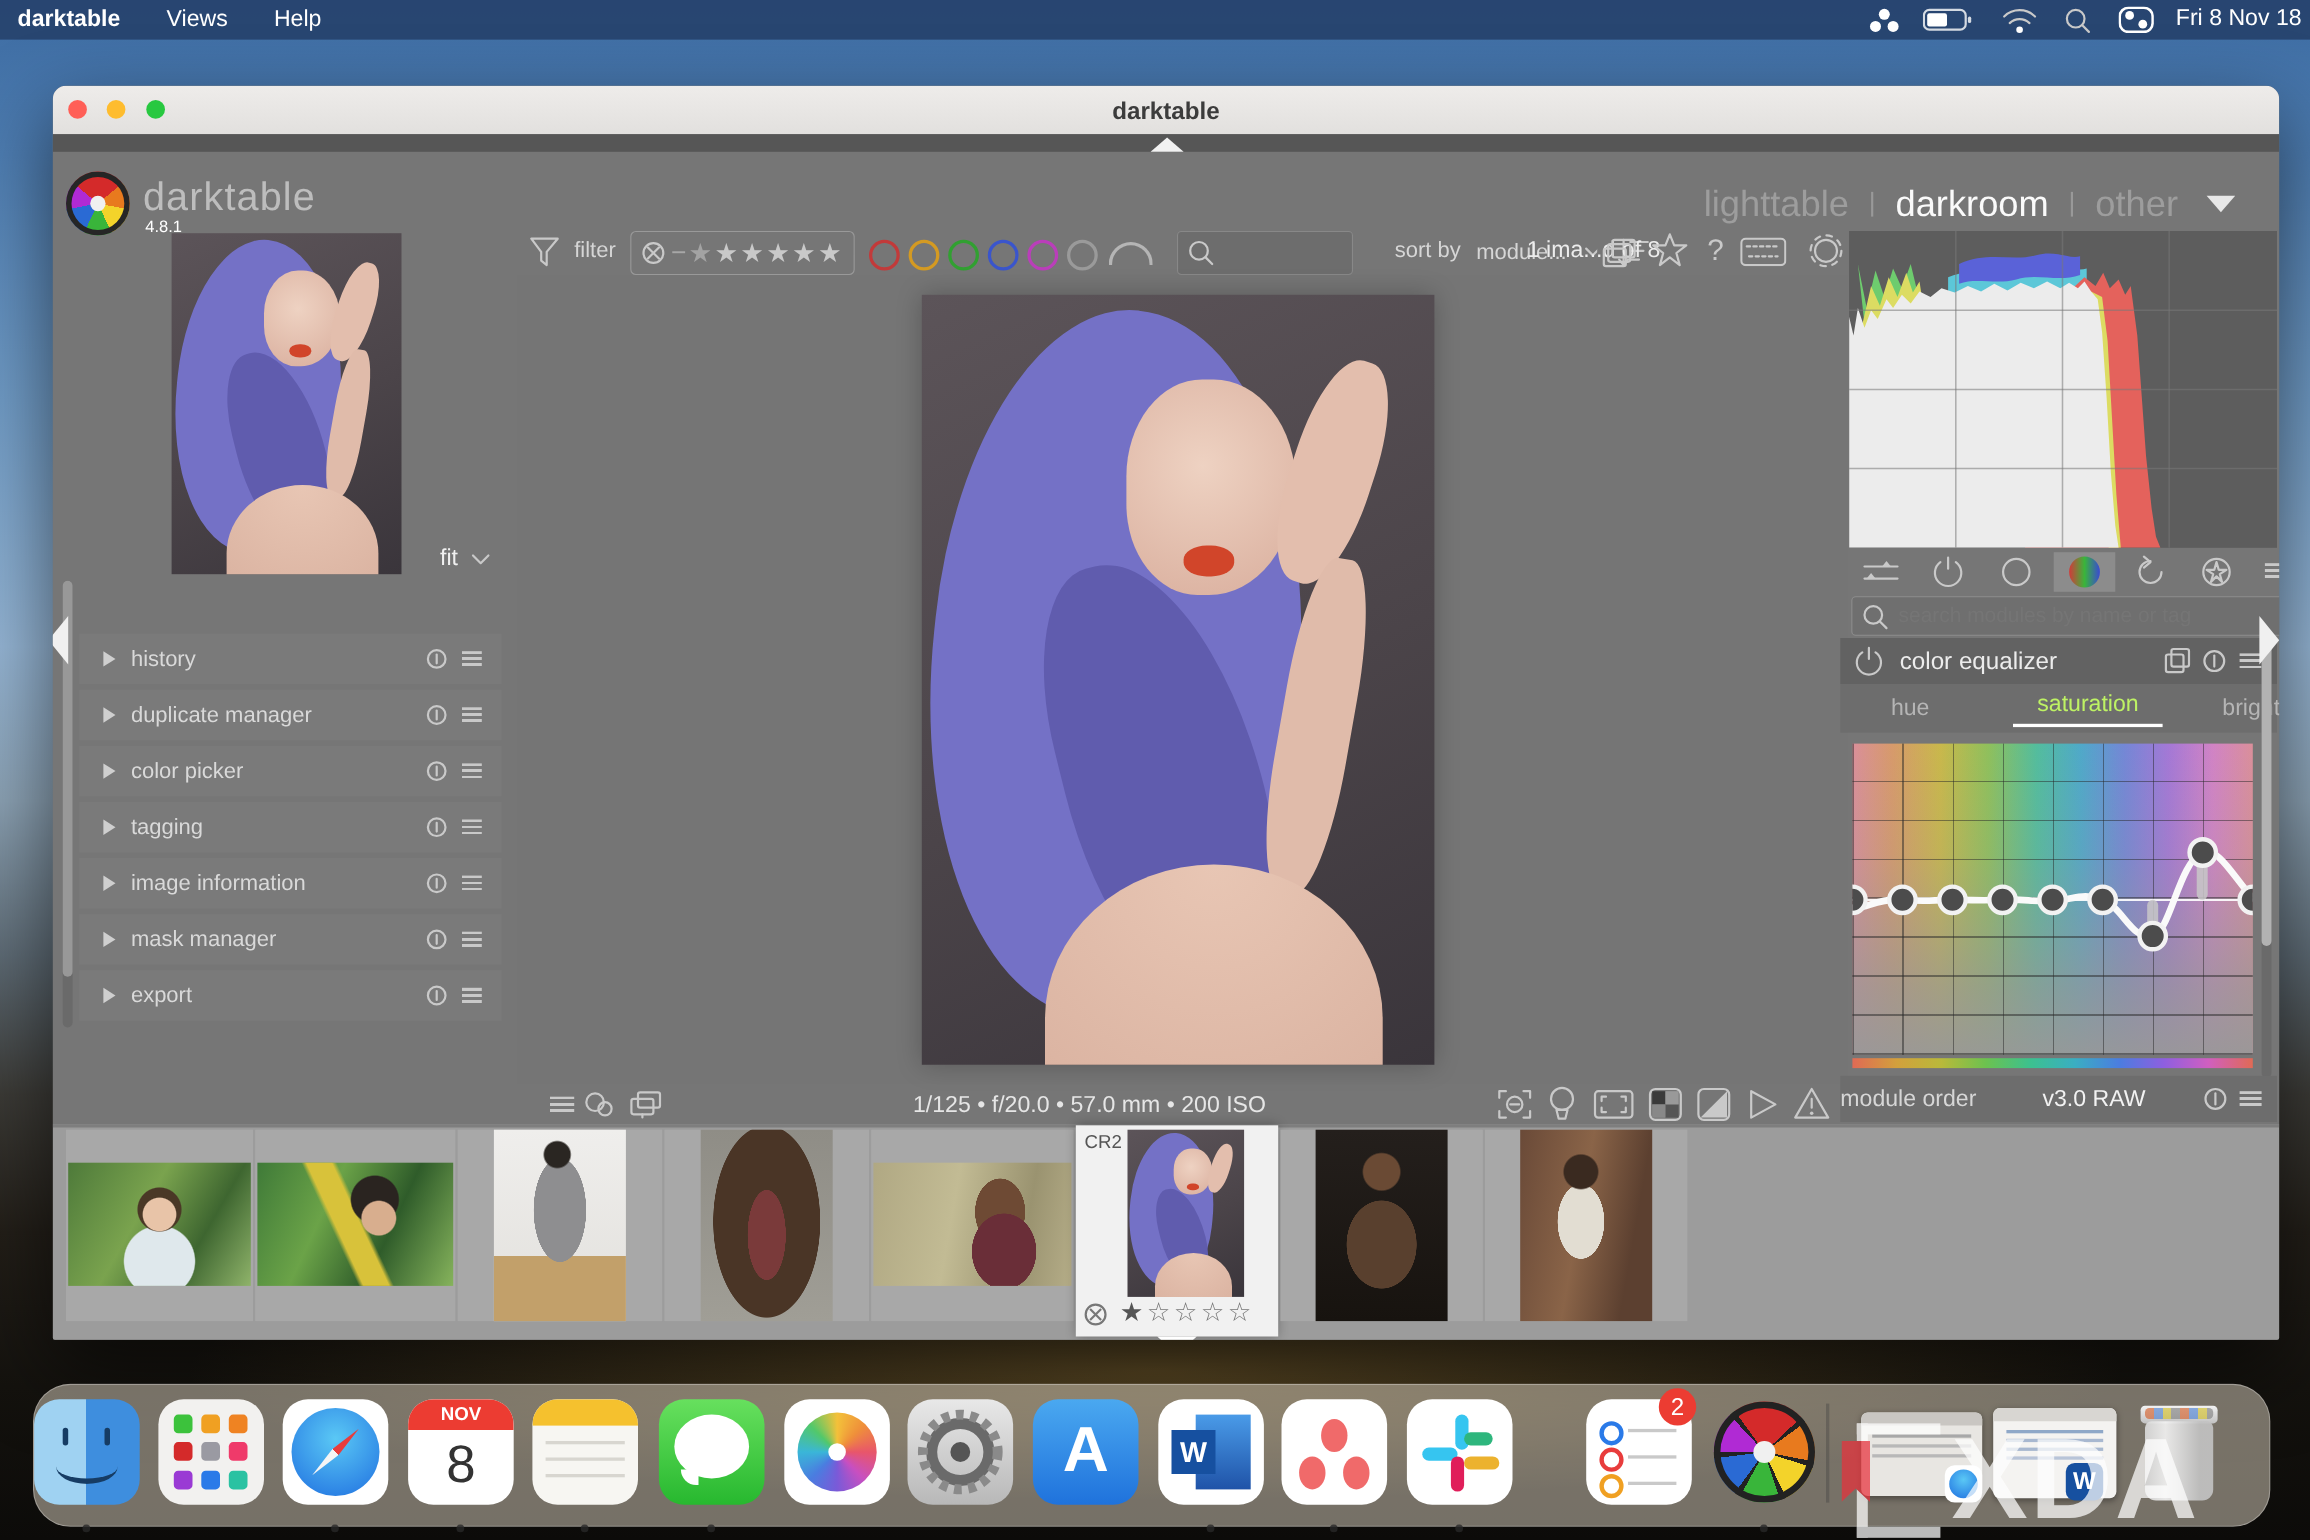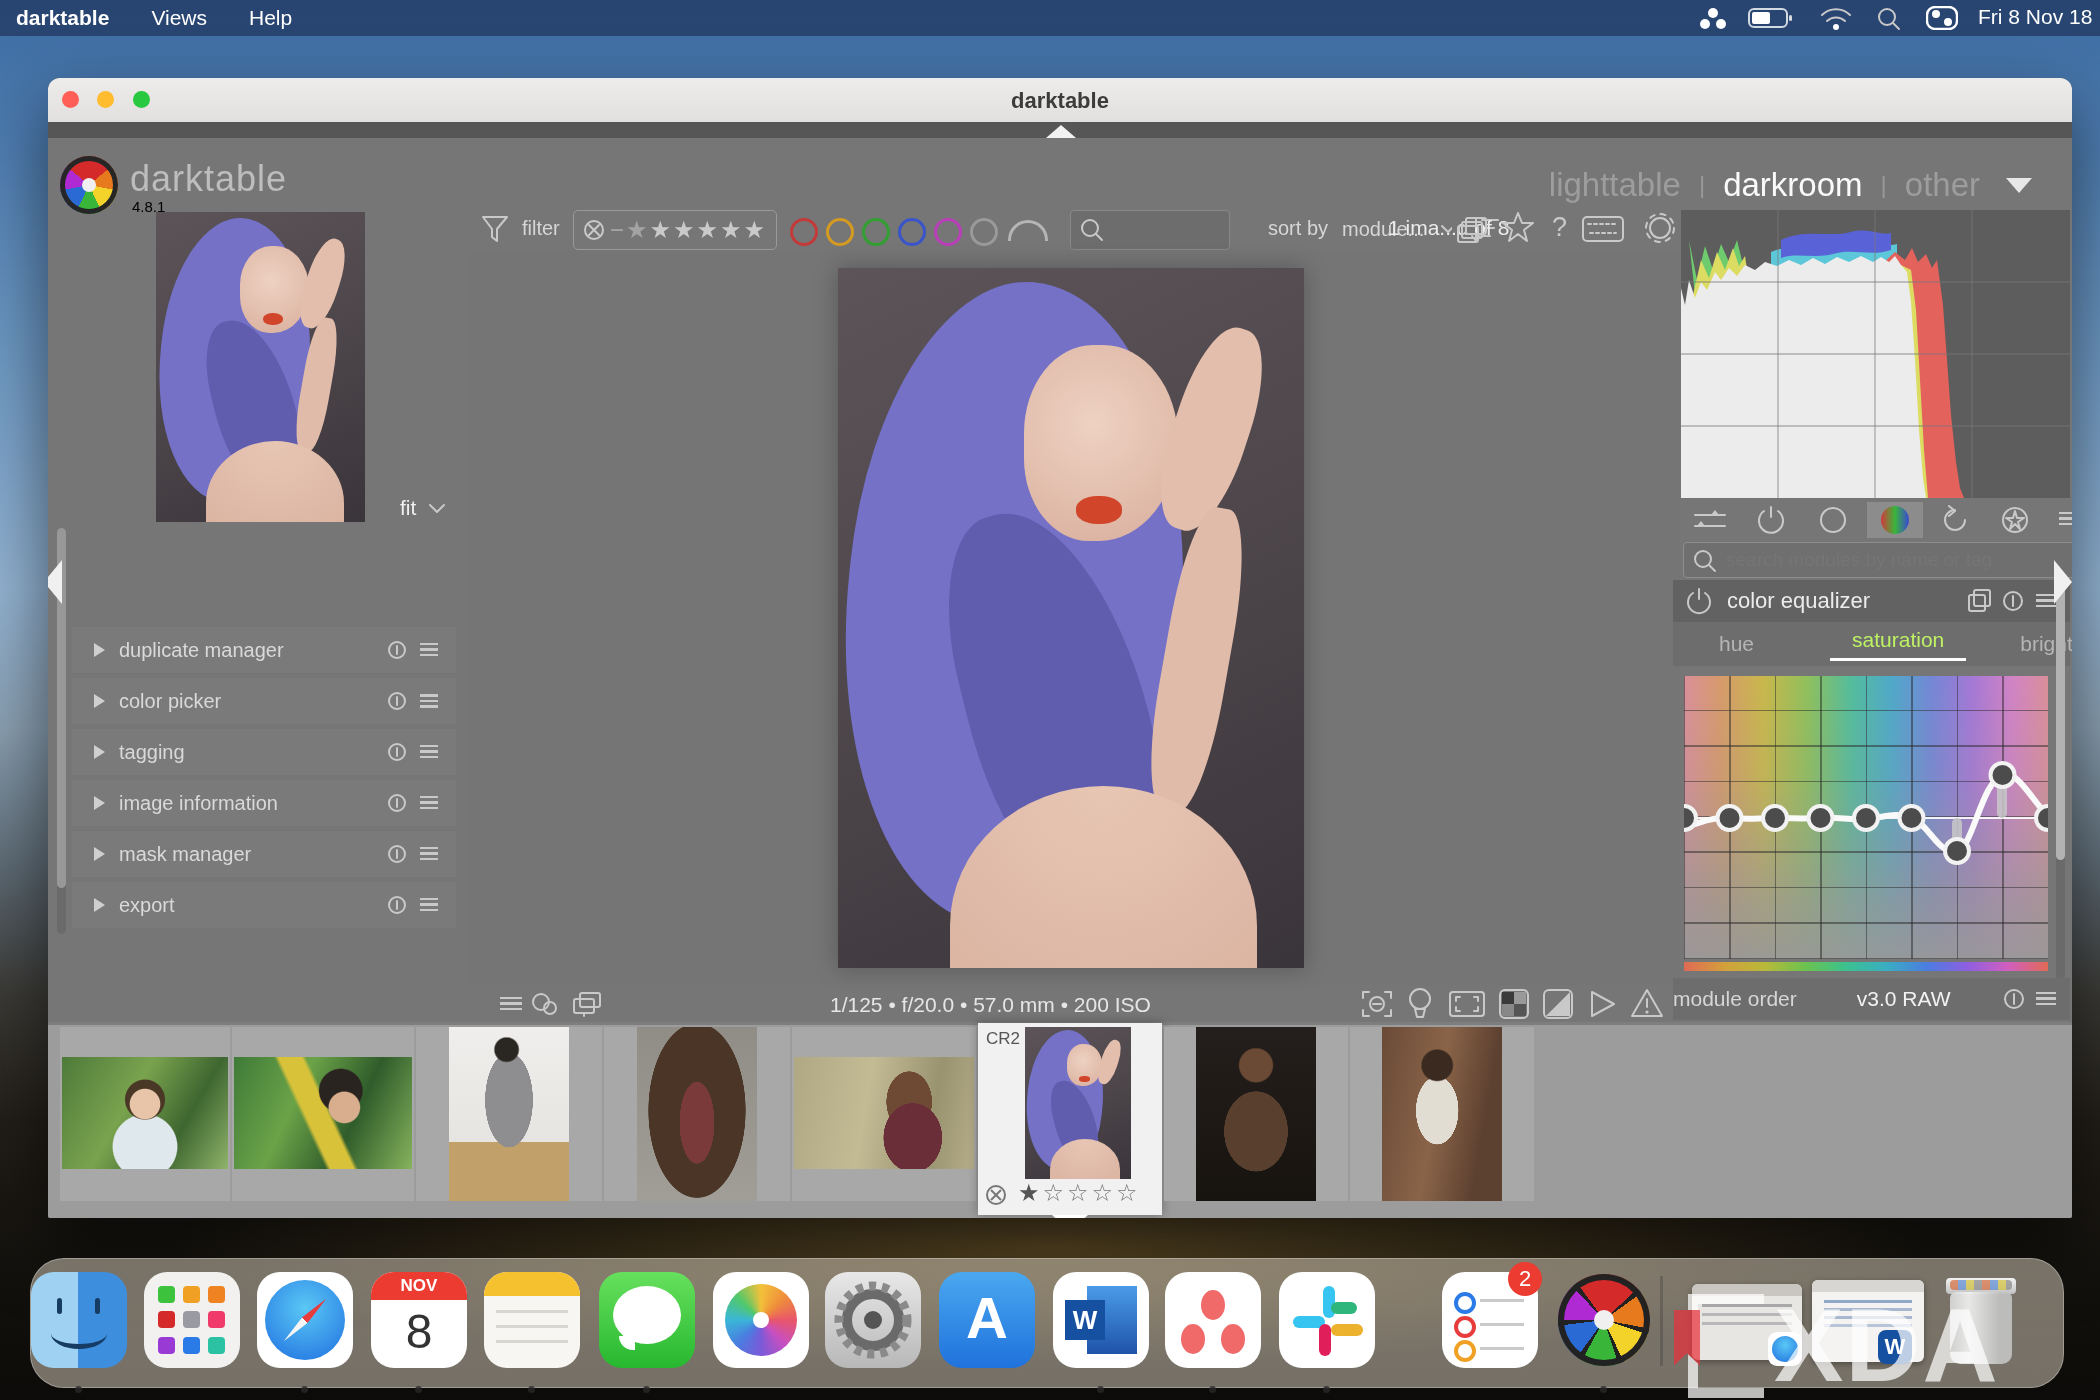--- a/index.html
+++ b/index.html
@@ -18,21 +18,21 @@
   
   #win{left:48px;top:78px;width:2024px;height:1140px;border-radius:12px 12px 2px 2px;
        box-shadow:0 28px 70px rgba(0,0,0,.55);background:#767676;overflow:hidden;}
   #titlebar{left:0;top:0;width:100%;height:44px;background:linear-gradient(#eeecea,#e2e0de);}
   .tl{width:17px;height:17px;border-radius:50%;display:inline-block;margin-left:14px;margin-top:13px;}
   #titletext{width:100%;text-align:center;top:10px;font-size:22px;font-weight:bold;color:#3c3c3c;}
   #topstrip{left:0;top:44px;width:100%;height:16px;background:#565656;}
   .tri{width:0;height:0;}
   
   .dtname{font-size:36px;color:#bdbdbd;letter-spacing:1px;}
-  .dtver{font-size:15px;color:#000000;}
+  .dtver{font-size:15px;color:#ffffff;}
   .viewtab{font-size:33px;color:#9d9d9d;}
   .viewtab.active{color:#fafafa;}
   .viewsep{color:#999;font-size:24px;margin:0 18px;}
   
   .lrow{left:72px;width:384px;height:46px;background:#7a7a7a;color:#d9d9d9;font-size:20px;}
   .lrow .tri-r{border-left:11px solid #cfcfcf;border-top:7px solid transparent;border-bottom:7px solid transparent;margin:0 14px 0 22px;}
   .resetic,.hamb{margin-left:12px;}
   .hamb{width:18px;height:14px;background:linear-gradient(#c9c9c9 0 2.5px,transparent 2.5px 5.5px,#c9c9c9 5.5px 8px,transparent 8px 11px,#c9c9c9 11px 13.5px,transparent 0);}
   
   #toolbar{color:#d6d6d6;font-size:20px;}
@@ -141,20 +141,29 @@
     <span>fit</span>
     <svg width="22" height="14" style="margin-left:10px">
         <path d="M4,4 L11,11 L18,4" class="ico" stroke="#e8e8e8" stroke-width="2.6"></path>
       </svg>
   </div>
 
   <div class="abs" style="left:9px;top:450px;width:9px;height:406px;background:#6a6a6a;border-radius:5px">
     <div class="abs" style="left:0;top:0;width:9px;height:360px;background:#989898;border-radius:5px"></div>
   </div>
 
+  <div class="abs lrow flex" style="left:24px;top:498px">
+    <span class="tri tri-r"></span>
+      <span style="flex:1">history</span>
+    <svg width="22" height="22" class="resetic">
+        <circle cx="11" cy="11" r="8" class="ico"></circle>
+        <line x1="11" y1="7" x2="11" y2="15" class="ico"></line>
+      </svg>
+    <span class="hamb" style="margin-right:18px"></span>
+  </div>
   <div class="abs lrow flex" style="left:24px;top:549px">
     <span class="tri tri-r"></span>
       <span style="flex:1">duplicate manager</span>
     <svg width="22" height="22" class="resetic">
         <circle cx="11" cy="11" r="8" class="ico"></circle>
         <line x1="11" y1="7" x2="11" y2="15" class="ico"></line>
       </svg>
     <span class="hamb" style="margin-right:18px"></span>
   </div>
   <div class="abs lrow flex" style="left:24px;top:600px">

